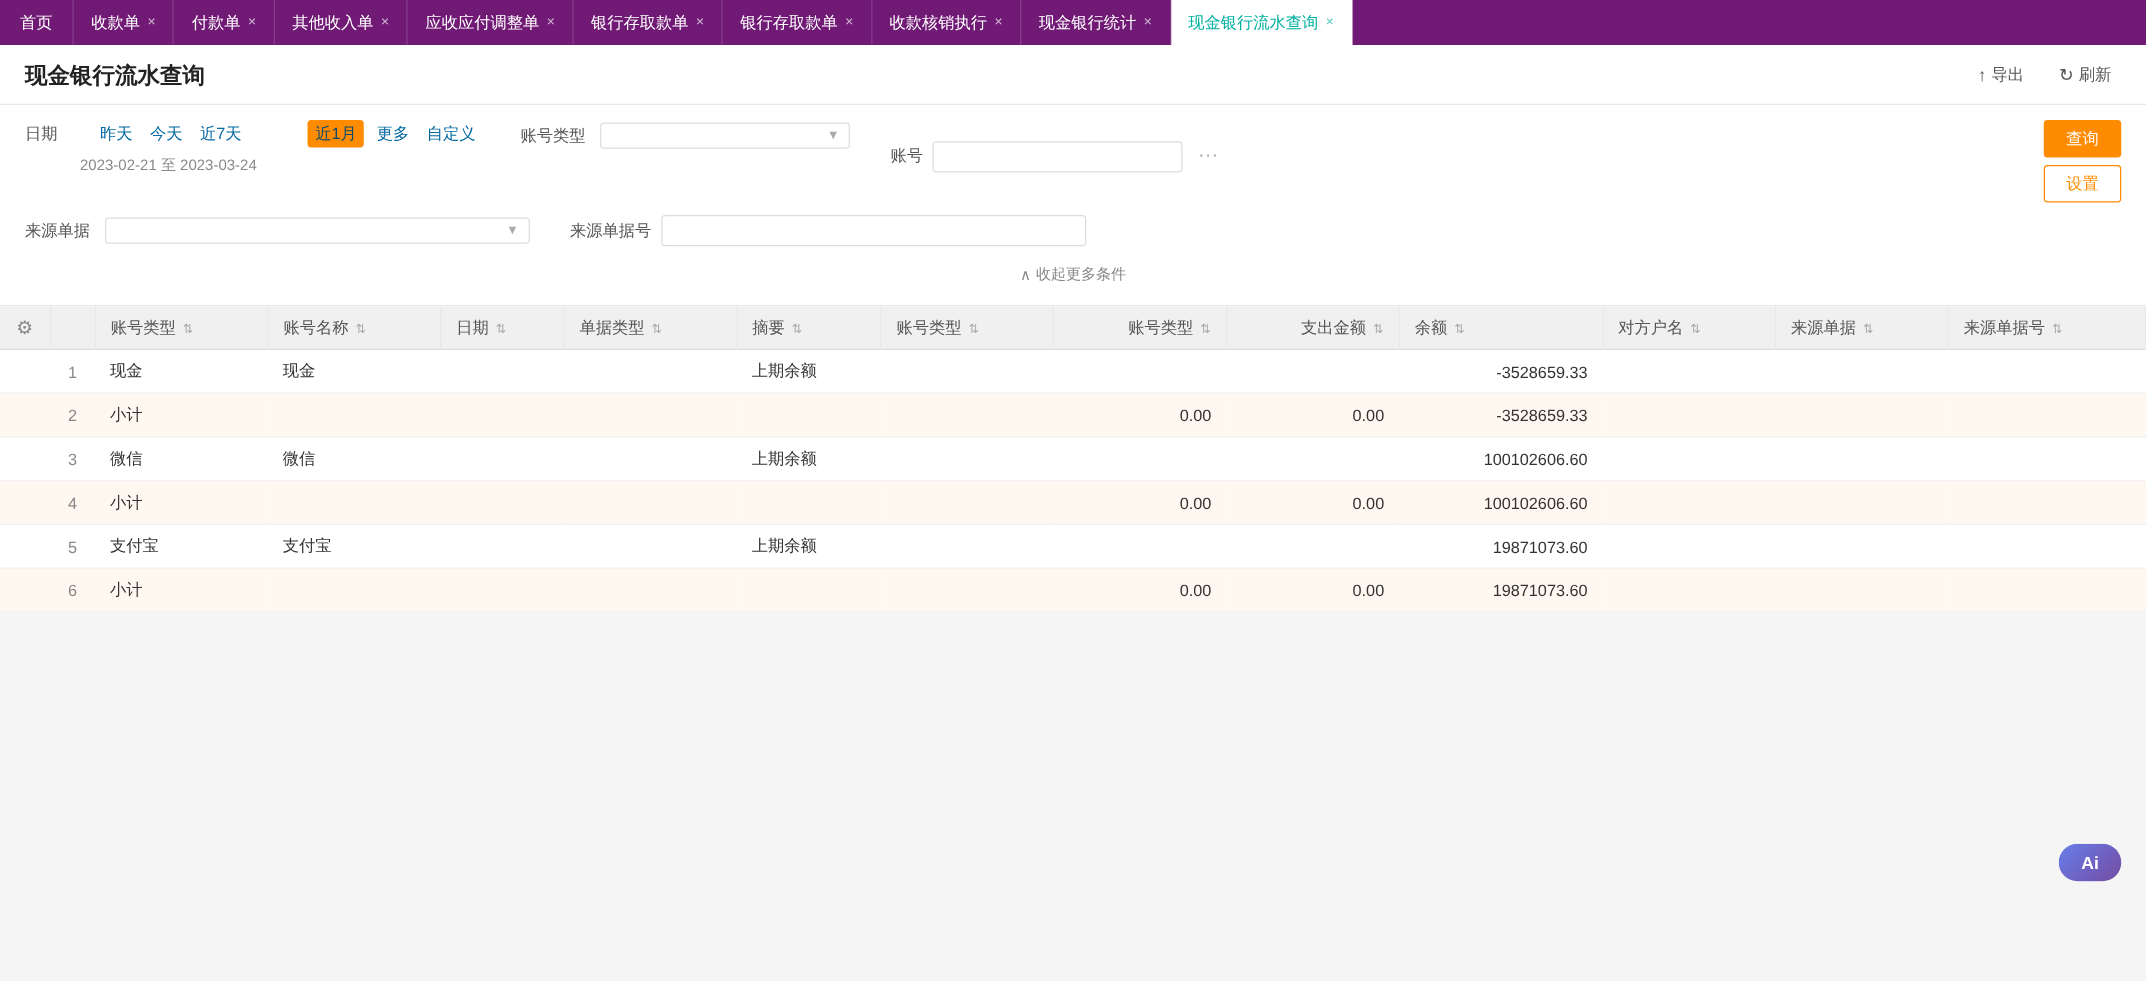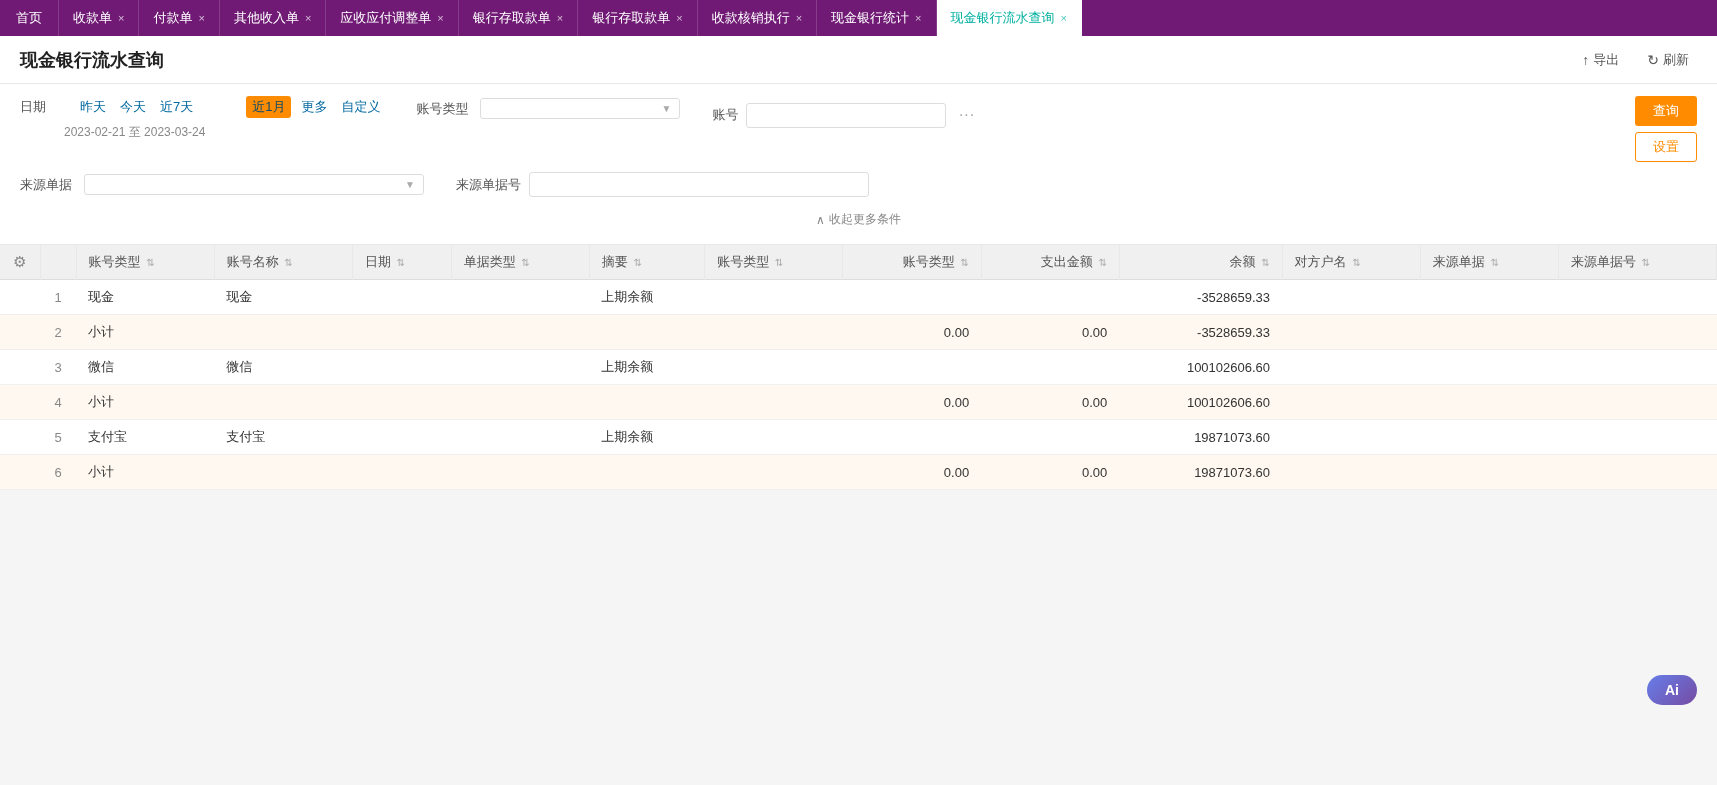--- a/index.html
+++ b/index.html
@@ -319,21 +319,21 @@
       </div>
 
       <div style="display:flex; align-items:center; gap:8px; margin-top:2px;">
         <span class="filter-label" style="min-width:56px;">账号类型</span>
         <div class="filter-select" style="min-width:200px;">
           <span style="color:#ccc;"></span>
           <span style="color:#aaa; font-size:10px;">▼</span>
         </div>
       </div>
 
-      <div style="display:flex; align-items:center; gap:8px; margin-top:6px;">
+      <div style="display:flex; align-items:center; gap:8px; margin-top:16px;">
         <span class="filter-label" style="min-width:24px;">账号</span>
         <input class="filter-input" type="text" style="min-width: 200px;">
         <span class="ellipsis-btn">···</span>
       </div>
     </div>
 
     <div style="display:flex; flex-direction:column; gap:6px; margin-left:16px;">
       <button class="query-btn">查询</button>
       <button class="setting-btn">设置</button>
     </div>
@@ -392,21 +392,21 @@
           <span class="sort-icon">⇅</span>
         </th>
         <th style="text-align:right;">
           <span>账号类型</span>
           <span class="sort-icon">⇅</span>
         </th>
         <th style="text-align:right;">
           <span>支出金额</span>
           <span class="sort-icon">⇅</span>
         </th>
-        <th style="text-align:right;margin-top:48px;">
+        <th style="text-align:left;margin-top:48px;">
           <span>余额</span>
           <span class="sort-icon">⇅</span>
         </th>
         <th>
           <span>对方户名</span>
           <span class="sort-icon">⇅</span>
         </th>
         <th>
           <span>来源单据</span>
           <span class="sort-icon">⇅</span>

